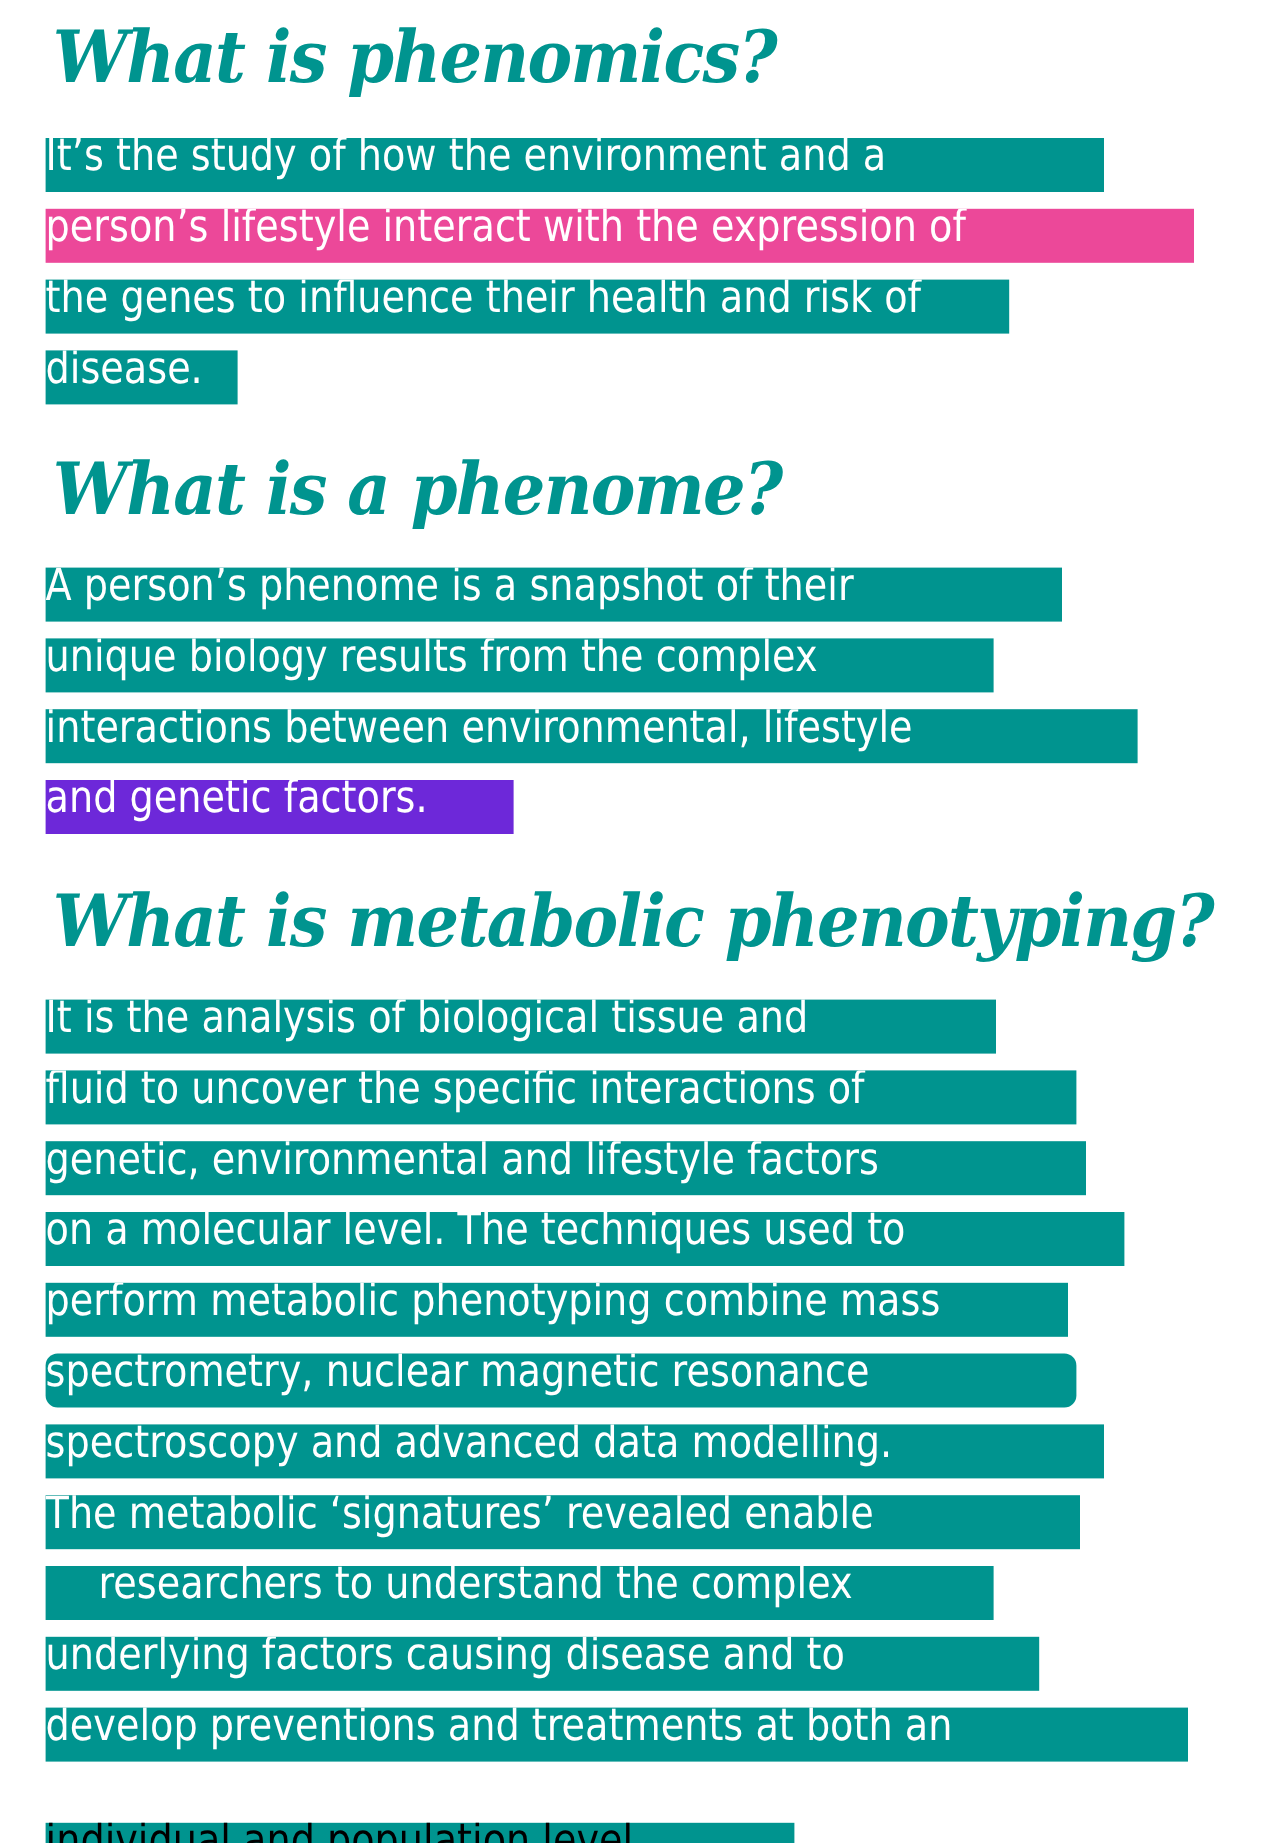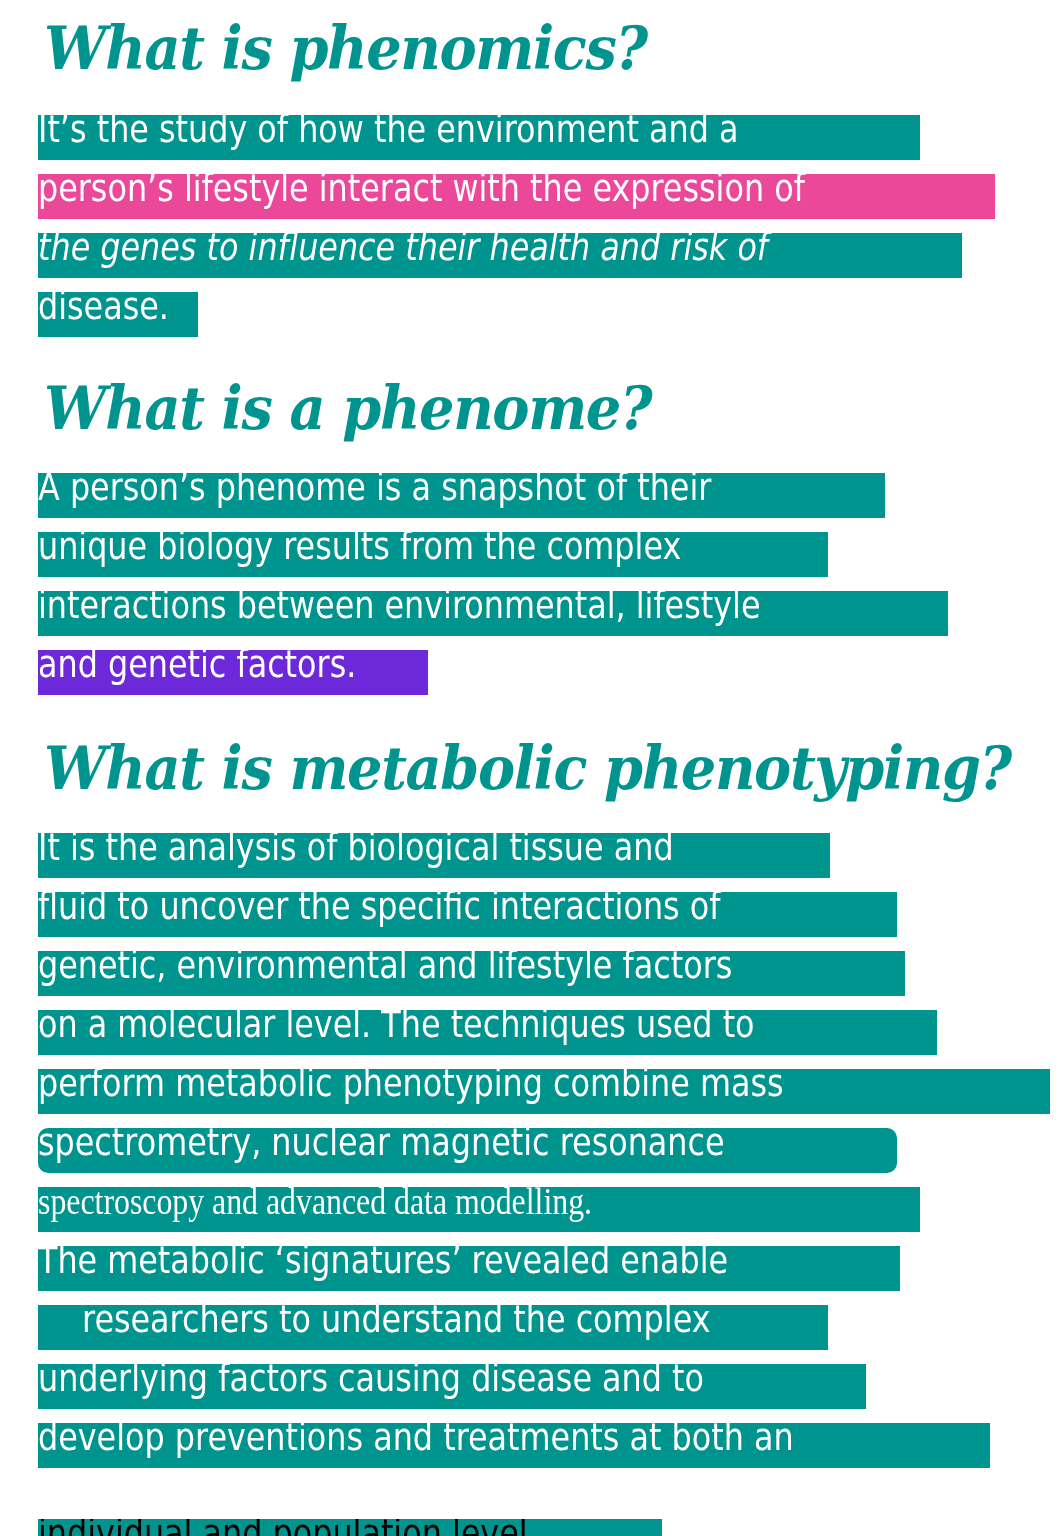--- a/index.html
+++ b/index.html
@@ -28,40 +28,40 @@
 </style>
 </head>
 <body>
 
 <div id="doc">
 
   <section>
     <h1 class="heading" style="top: 18px; color: rgb(0, 148, 143);">What is phenomics?</h1>
     <div class="line" style="top: 115px; width: 882px; background: rgb(0, 148, 143); color: rgb(255, 255, 255);"><span>It’s the study of how the environment and a</span></div>
     <div class="line" style="top: 174px; width: 957px; background: #ec4899; color: rgb(255, 255, 255);"><span>person’s lifestyle interact with the expression of</span></div>
-    <div class="line" style="top: 233px; width: 924px; background: rgb(0, 148, 143); color: rgb(255, 255, 255); font-style: italic;"><span>the genes to influence their health and risk of</span></div>
+    <div class="line" style="top: 233px; width: 803px; background: rgb(0, 148, 143); color: rgb(255, 255, 255);"><span>the genes to influence their health and risk of</span></div>
     <div class="line" style="top: 292px; width: 160px; background: rgb(0, 148, 143); color: rgb(255, 255, 255);"><span>disease.</span></div>
   </section>
 
   <section>
     <h1 class="heading" style="top: 378px; color: rgb(0, 148, 143);">What is a phenome?</h1>
     <div class="line" style="top: 473px; width: 847px; background: rgb(0, 148, 143); color: rgb(255, 255, 255);"><span>A person’s phenome is a snapshot of their</span></div>
     <div class="line" style="top: 532px; width: 790px; background: rgb(0, 148, 143); color: rgb(255, 255, 255);"><span>unique biology results from the complex</span></div>
     <div class="line" style="top: 591px; width: 910px; background: rgb(0, 148, 143); color: rgb(255, 255, 255);"><span>interactions between environmental, lifestyle</span></div>
     <div class="line" style="top: 650px; width: 390px; background: #6d28d9; color: rgb(255, 255, 255);"><span>and genetic factors.</span></div>
   </section>
 
   <section>
     <h1 class="heading" style="top: 738px; color: rgb(0, 148, 143);">What is metabolic phenotyping?</h1>
     <div class="line" style="top: 833px; width: 792px; background: rgb(0, 148, 143); color: rgb(255, 255, 255);"><span>It is the analysis of biological tissue and</span></div>
     <div class="line" style="top: 892px; width: 859px; background: rgb(0, 148, 143); color: rgb(255, 255, 255);"><span>fluid to uncover the specific interactions of</span></div>
     <div class="line" style="top: 951px; width: 867px; background: rgb(0, 148, 143); color: rgb(255, 255, 255);"><span>genetic, environmental and lifestyle factors</span></div>
     <div class="line" style="top: 1010px; width: 899px; background: rgb(0, 148, 143); color: rgb(255, 255, 255);"><span>on a molecular level. The techniques used to</span></div>
-    <div class="line" style="top: 1069px; width: 1012px; background: rgb(0, 148, 143); color: rgb(255, 255, 255);"><span>perform metabolic phenotyping combine mass</span></div>
+    <div class="line" style="top: 1069px; width: 852px; background: rgb(0, 148, 143); color: rgb(255, 255, 255);"><span>perform metabolic phenotyping combine mass</span></div>
     <div class="line" style="top: 1128px; width: 859px; background: rgb(0, 148, 143); color: rgb(255, 255, 255); border-radius: 10px;"><span>spectrometry, nuclear magnetic resonance</span></div>
-    <div class="line" style="top: 1187px; width: 882px; background: rgb(0, 148, 143); color: rgb(255, 255, 255); font-family: Liberation Serif, serif;"><span>spectroscopy and advanced data modelling.</span></div>
+    <div class="line" style="top: 1187px; width: 882px; background: rgb(0, 148, 143); color: rgb(255, 255, 255);"><span>spectroscopy and advanced data modelling.</span></div>
     <div class="line" style="top: 1246px; width: 862px; background: rgb(0, 148, 143); color: rgb(255, 255, 255);"><span>The metabolic ‘signatures’ revealed enable</span></div>
     <div class="line" style="top: 1305px; width: 790px; background: rgb(0, 148, 143); color: rgb(255, 255, 255); padding-left: 44px;"><span>researchers to understand the complex</span></div>
     <div class="line" style="top: 1364px; width: 828px; background: rgb(0, 148, 143); color: rgb(255, 255, 255);"><span>underlying factors causing disease and to</span></div>
     <div class="line" style="top: 1423px; width: 952px; background: rgb(0, 148, 143); color: rgb(255, 255, 255);"><span>develop preventions and treatments at both an</span></div>
     <div class="line" style="top: 1482px; width: 624px; background: rgb(0, 148, 143); color: #000000; margin-top: 37px;"><span>individual and population level.</span></div>
   </section>
 </div>
 
 </body></html>

